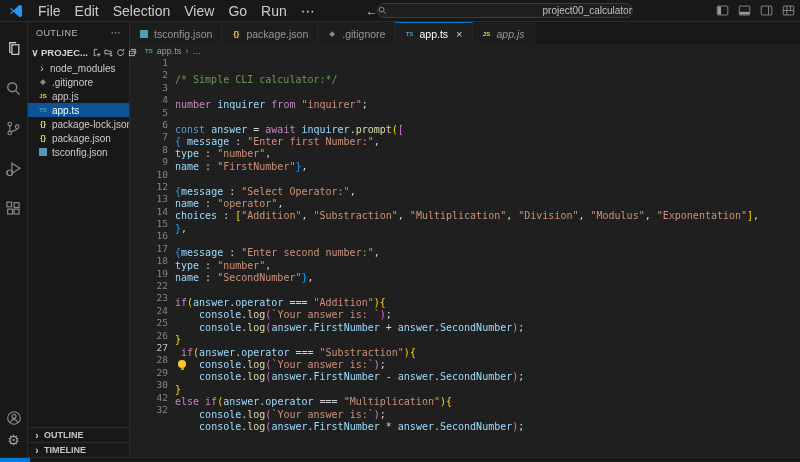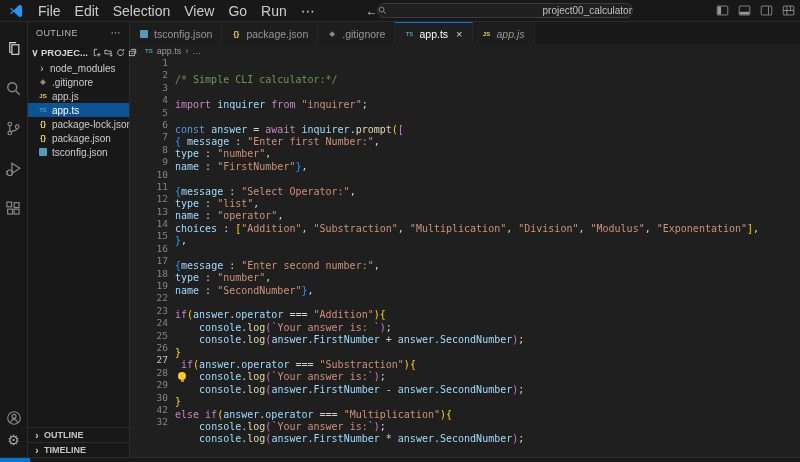--- a/index.html
+++ b/index.html
@@ -291,29 +291,28 @@
         </div>
       <div class="breadcrumb">
         <span class="bc-ts">TS</span>
         <span>app.ts</span>
         <span>›</span>
         <span>…</span>
       </div>
       <div class="code" id="code-area">
           <div class="line"><div class="num">1</div><div class="cw"><span class="cm">/* Simple CLI calculator:*/</span></div></div>
           <div class="line"><div class="num">2</div><div class="cw"></div></div>
-          <div class="line"><div class="num">3</div><div class="cw"><span class="kw">import </span><span class="vr">inquirer </span><span class="kw">from </span><span class="st">"inquirer"</span><span class="pn">;</span></div></div>
+          <div class="line"><div class="num">3</div><div class="cw"><span class="kw">number </span><span class="vr">inquirer </span><span class="kw">from </span><span class="st">"inquirer"</span><span class="pn">;</span></div></div>
           <div class="line"><div class="num">4</div><div class="cw"></div></div>
           <div class="line"><div class="num">5</div><div class="cw"><span class="kb">const </span><span class="vr">answer </span><span class="pn">= </span><span class="kw">await </span><span class="vr">inquirer</span><span class="pn">.</span><span class="fn">prompt</span><span class="b1">(</span><span class="b2">[</span></div></div>
           <div class="line"><div class="num">6</div><div class="cw"><span class="b3">{ </span><span class="vr">message </span><span class="pn">: </span><span class="st">"Enter first Number:"</span><span class="pn">,</span></div></div>
           <div class="line"><div class="num">7</div><div class="cw"><span class="vr">type </span><span class="pn">: </span><span class="st">"number"</span><span class="pn">,</span></div></div>
           <div class="line"><div class="num">8</div><div class="cw"><span class="vr">name </span><span class="pn">: </span><span class="st">"FirstNumber"</span><span class="b3">}</span><span class="pn">,</span></div></div>
           <div class="line"><div class="num">9</div><div class="cw"></div></div>
           <div class="line"><div class="num">10</div><div class="cw"><span class="b3">{</span><span class="vr">message </span><span class="pn">: </span><span class="st">"Select Operator:"</span><span class="pn">,</span></div></div>
-          <div class="line"><div class="num">11</div><div class="cw"><span class="vr">type </span><span class="pn">: </span><span class="st">"list"</span><span class="pn">,</span></div></div>
           <div class="line"><div class="num">12</div><div class="cw"><span class="vr">name </span><span class="pn">: </span><span class="st">"operator"</span><span class="pn">,</span></div></div>
           <div class="line"><div class="num">13</div><div class="cw"><span class="vr">choices </span><span class="pn">: </span><span class="b1">[</span><span class="st">"Addition"</span><span class="pn">, </span><span class="st">"Substraction"</span><span class="pn">, </span><span class="st">"Multiplication"</span><span class="pn">, </span><span class="st">"Division"</span><span class="pn">, </span><span class="st">"Modulus"</span><span class="pn">, </span><span class="st">"Exponentation"</span><span class="b1">]</span><span class="pn">,</span></div></div>
           <div class="line"><div class="num">14</div><div class="cw"><span class="b3">}</span><span class="pn">,</span></div></div>
           <div class="line"><div class="num">15</div><div class="cw"></div></div>
           <div class="line"><div class="num">16</div><div class="cw"><span class="b3">{</span><span class="vr">message </span><span class="pn">: </span><span class="st">"Enter second number:"</span><span class="pn">,</span></div></div>
           <div class="line"><div class="num">17</div><div class="cw"><span class="vr">type </span><span class="pn">: </span><span class="st">"number"</span><span class="pn">,</span></div></div>
           <div class="line"><div class="num">18</div><div class="cw"><span class="vr">name </span><span class="pn">: </span><span class="st">"SecondNumber"</span><span class="b3">}</span><span class="pn">,</span></div></div>
           <div class="line"><div class="num">19</div><div class="cw"></div></div>
           <div class="line"><div class="num">22</div><div class="cw"><span class="kw">if</span><span class="b1">(</span><span class="vr">answer</span><span class="pn">.</span><span class="vr">operator </span><span class="pn">=== </span><span class="st">"Addition"</span><span class="b1">)</span><span class="b1">{</span></div></div>
           <div class="line"><div class="num">23</div><div class="cw guide"><span class="pn">    </span><span class="vr">console</span><span class="pn">.</span><span class="fn">log</span><span class="b2">(</span><span class="st">`Your answer is: `</span><span class="b2">)</span><span class="pn">;</span></div></div>

